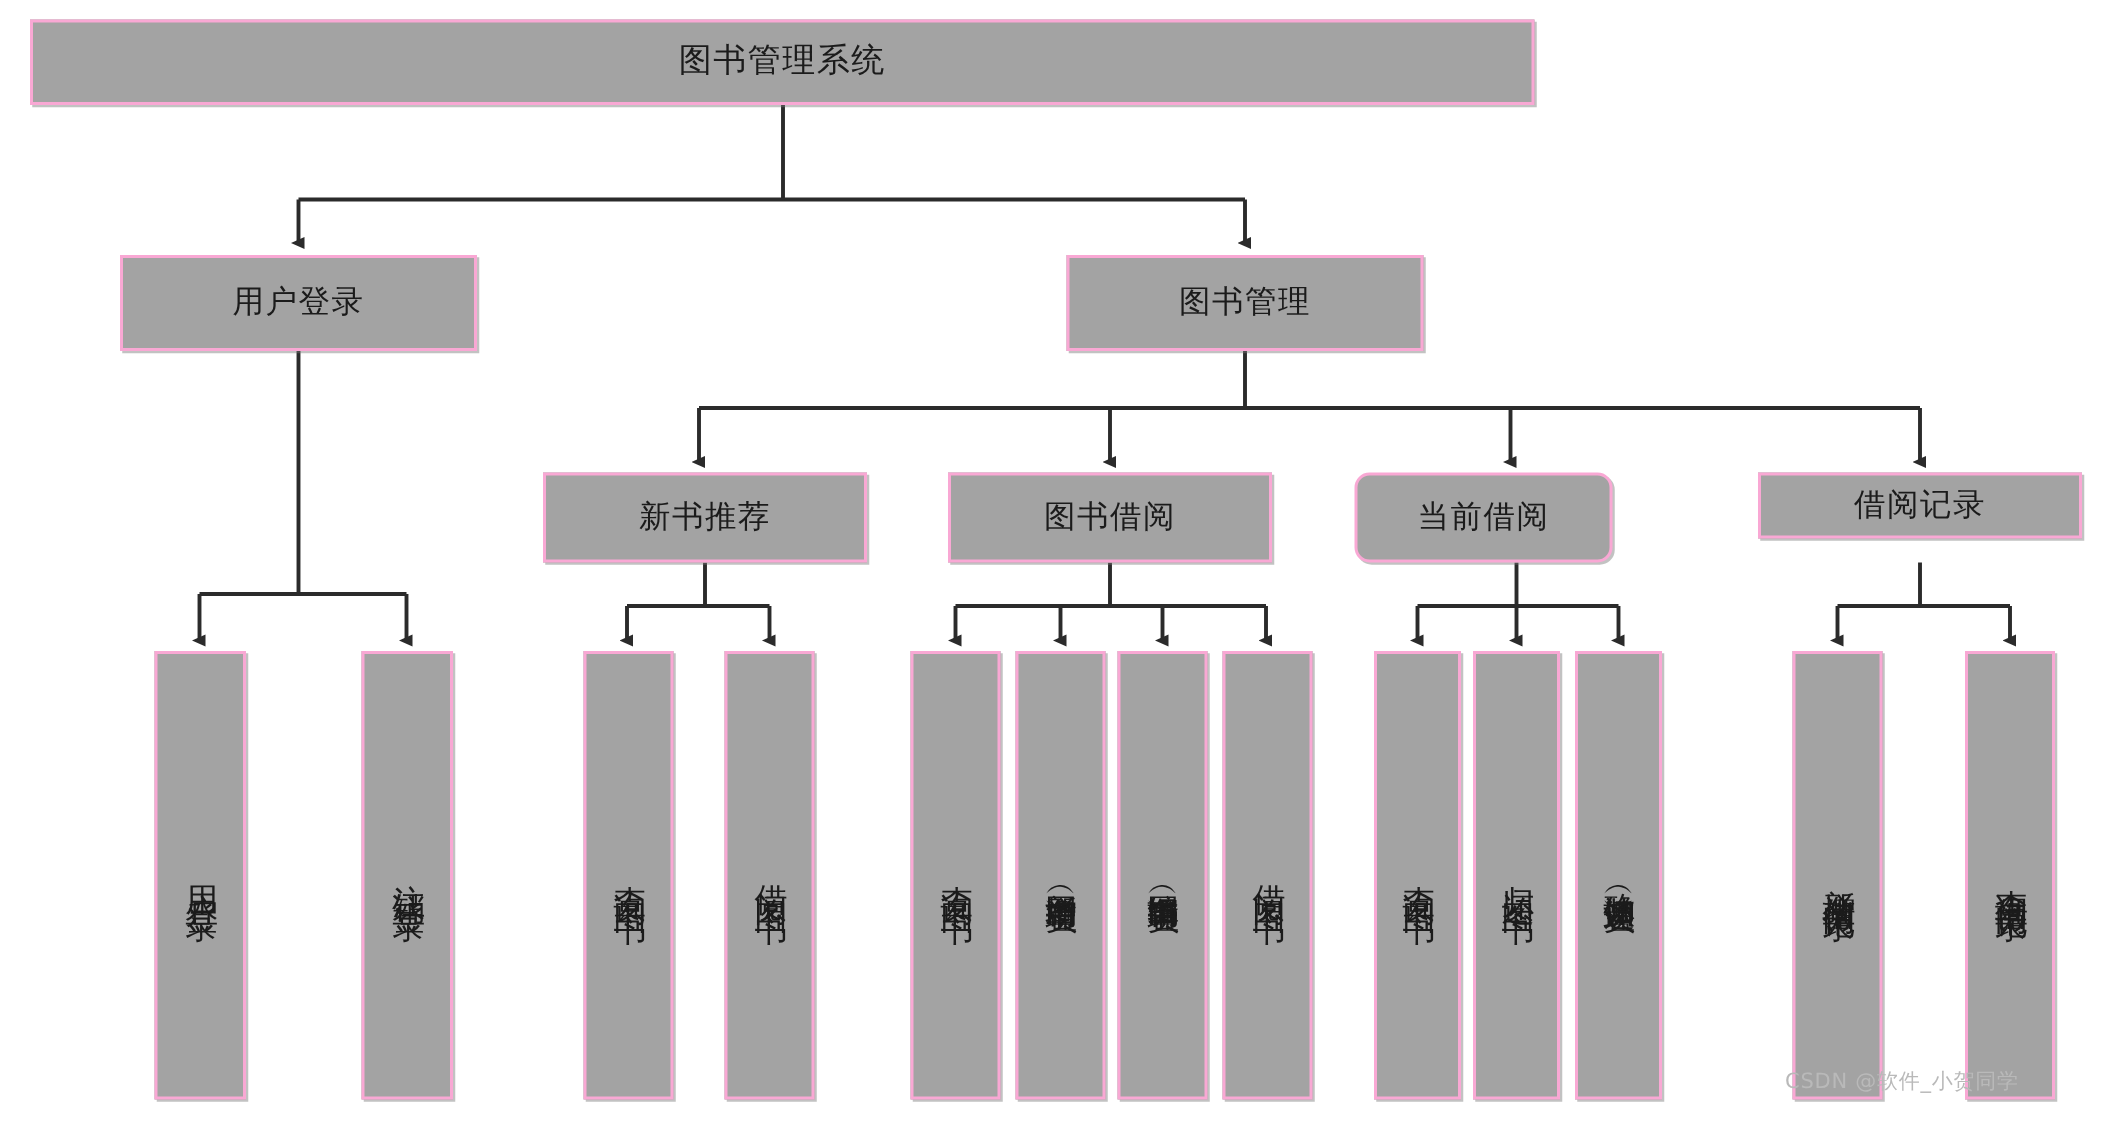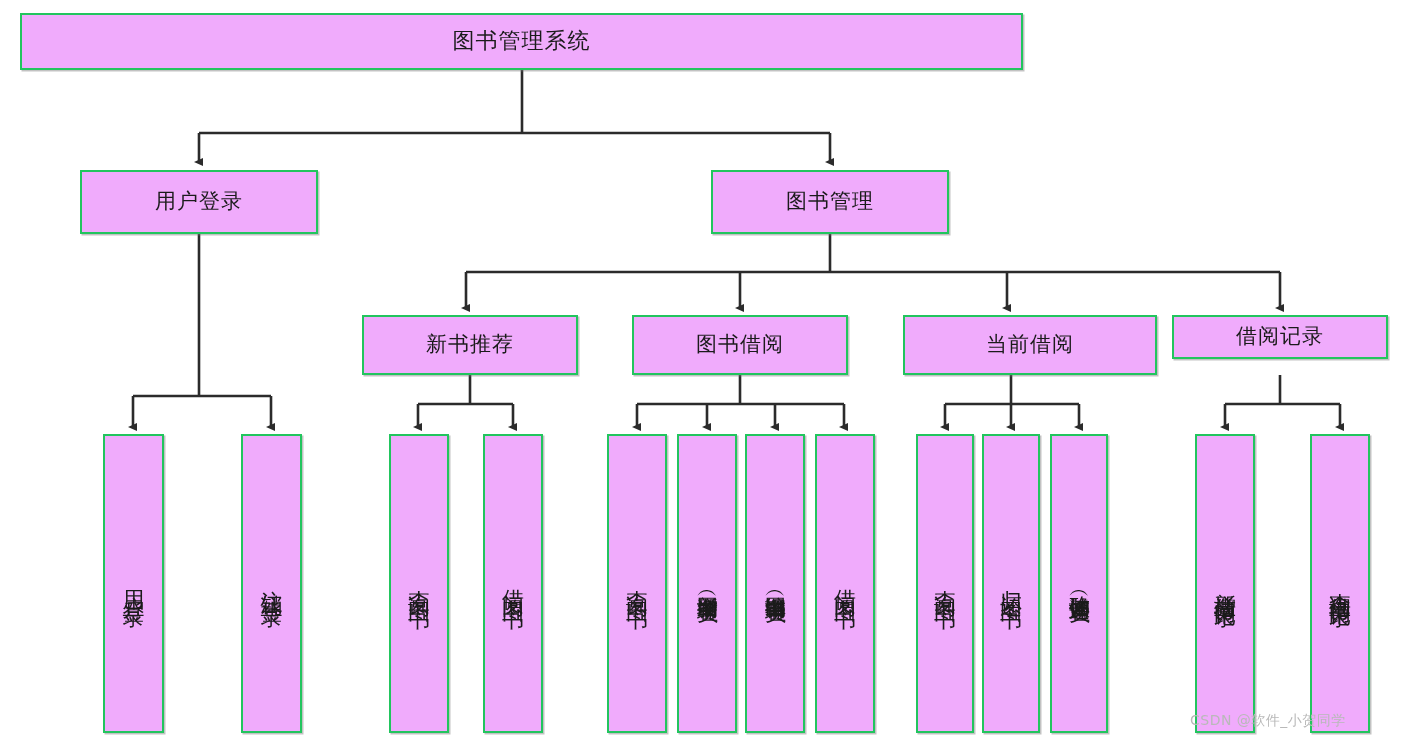--- a/index.html
+++ b/index.html
@@ -21,22 +21,22 @@
     position: absolute;
     left: 0;
     top: 0;
     width: 1405px;
     height: 747px;
     pointer-events: none;
   }
   .node {
     position: absolute;
     box-sizing: border-box;
-    background: #f0abfc;
-    border: 2px solid #22c55e;
+    background: #a3a3a3;
+    border: 2px solid #f9a8d4;
     display: flex;
     align-items: center;
     justify-content: center;
     color: #1b1b1b;
     box-shadow: 1.5px 1.5px 0 rgba(120,120,120,0.45);
   }
   .node.horiz {
     font-size: 21px;
     letter-spacing: 1px;
     line-height: 1.2;
@@ -136,21 +136,21 @@
   <div class="node horiz" style="left:711px; top:170px; width:238px; height:64px;">
     <span>图书管理</span>
   </div>
 
   <div class="node horiz" style="left:632px; top:315px; width:216px; height:60px;">
     <span>图书借阅</span>
   </div>
   <div class="node horiz" style="left:362px; top:315px; width:216px; height:60px;">
     <span>新书推荐</span>
   </div>
-  <div class="node horiz" style="left:903px; top:315px; width:254px; height:60px;">
+  <div class="node horiz" style="left:903px; top:315px; width:172px; height:60px;border-radius:10px;">
     <span>当前借阅</span>
   </div>
   <div class="node horiz" style="left:1172px; top:315px; width:216px; height:44px;">
     <span>借阅记录</span>
   </div>
 
   <div class="node vert" style="left:103px; top:434px; width:61px; height:299px;">
     <span class="vtext">用户登录</span>
   </div>
   <div class="node vert" style="left:241px; top:434px; width:61px; height:299px;">

